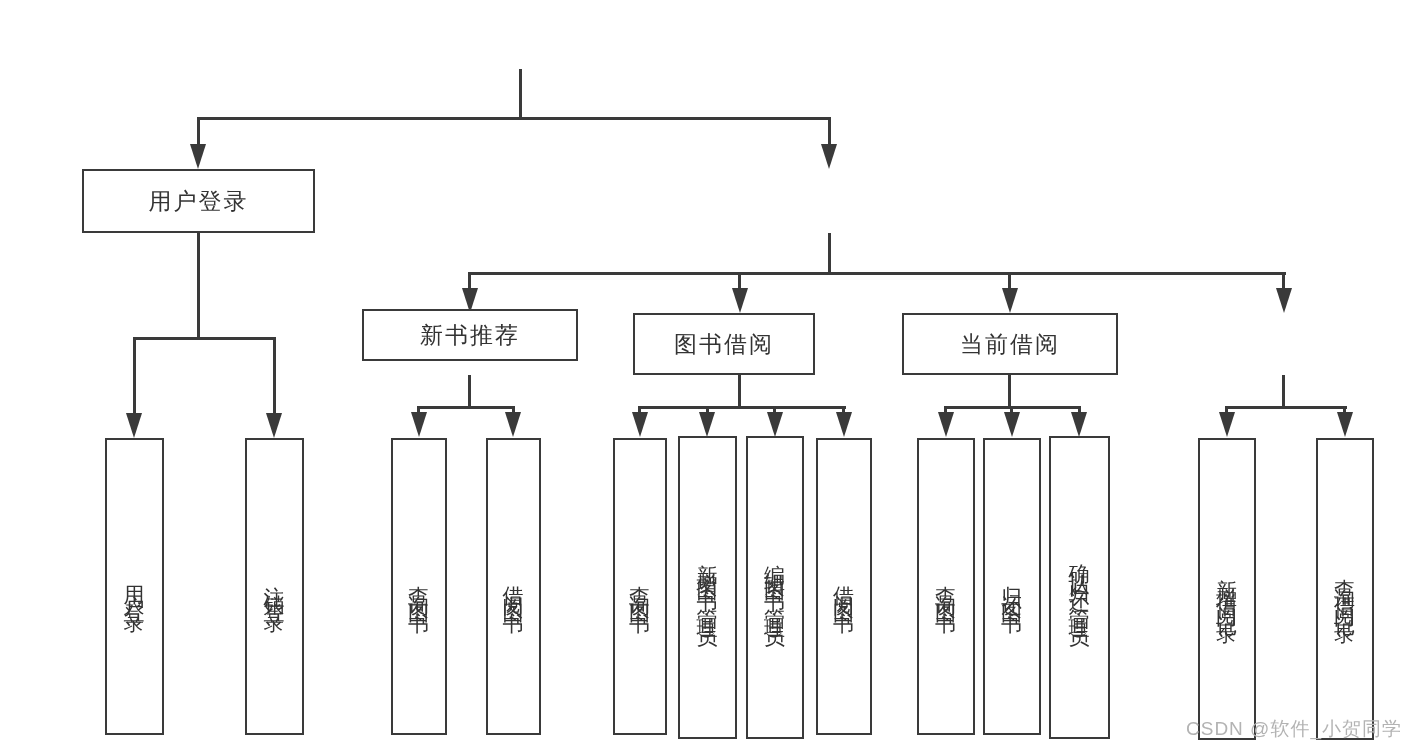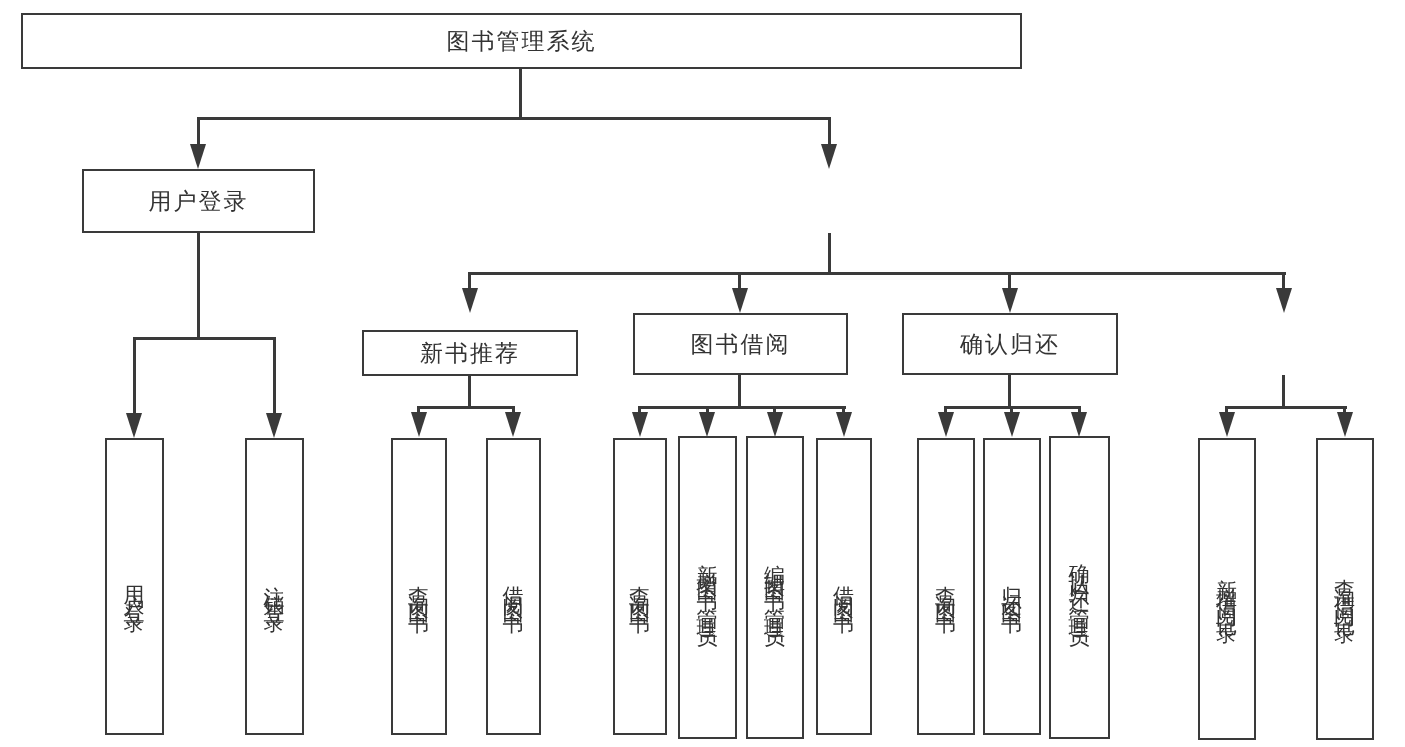--- a/index.html
+++ b/index.html
@@ -45,23 +45,20 @@
     font-size:19px; color:#b3b3b3;
     letter-spacing:1px; white-space:nowrap;
     z-index:5;
   }
 </style>
 </head>
 <body>
 
 <div id="canvas">
 
-  <div class="hbox" style="left:21px; top:13px; width:1001px; height:56px">
-    <span>图书管理系统</span>
-  </div>
 
   <div class="line" style="left:519px; top:69px; width:3px; height:50px"></div>
   <div class="line" style="left:197px; top:117px; width:634px; height:3px"></div>
   <div class="line" style="left:197px; top:117px; width:3px; height:31px"></div>
   <div class="line" style="left:828px; top:117px; width:3px; height:31px"></div>
   <div class="arrow" style="left:190px; top:144px"></div>
   <div class="arrow" style="left:821px; top:144px"></div>
 
   <div class="hbox" style="left:82px; top:169px; width:233px; height:64px">
     <span>用户登录</span>
@@ -78,28 +75,28 @@
   <div class="line" style="left:468px; top:272px; width:818px; height:3px"></div>
   <div class="line" style="left:468px; top:272px; width:3px; height:20px"></div>
   <div class="line" style="left:738px; top:272px; width:3px; height:20px"></div>
   <div class="line" style="left:1008px; top:272px; width:3px; height:20px"></div>
   <div class="line" style="left:1282px; top:272px; width:3px; height:20px"></div>
   <div class="arrow" style="left:462px; top:288px"></div>
   <div class="arrow" style="left:732px; top:288px"></div>
   <div class="arrow" style="left:1002px; top:288px"></div>
   <div class="arrow" style="left:1276px; top:288px"></div>
 
-  <div class="hbox" style="left:362px; top:330px; width:216px; height:46px">
+  <div class="hbox" style="left:362px; top:309px; width:216px; height:52px">
     <span>新书推荐</span>
   </div>
-  <div class="hbox" style="left:633px; top:313px; width:215px; height:62px">
+  <div class="hbox" style="left:633px; top:313px; width:182px; height:62px">
     <span>图书借阅</span>
   </div>
   <div class="hbox" style="left:902px; top:313px; width:216px; height:62px">
-    <span>确认归还</span>
+    <span>当前借阅</span>
   </div>
 
   <div class="line" style="left:468px; top:375px; width:3px; height:33px"></div>
   <div class="line" style="left:417px; top:406px; width:98px; height:3px"></div>
   <div class="line" style="left:417px; top:406px; width:3px; height:8px"></div>
   <div class="line" style="left:512px; top:406px; width:3px; height:8px"></div>
   <div class="arrow" style="left:411px; top:412px"></div>
   <div class="arrow" style="left:505px; top:412px"></div>
 
   <div class="line" style="left:738px; top:375px; width:3px; height:33px"></div>
@@ -166,14 +163,15 @@
     <span class="vtext">确认归还（管理员）</span>
   </div>
 
   <div class="vbox" style="left:1198px; top:438px; width:58px; height:302px">
     <span class="vtext">新增借阅记录</span>
   </div>
   <div class="vbox" style="left:1316px; top:438px; width:58px; height:302px">
     <span class="vtext">查询借阅记录</span>
   </div>
 
+  <div class="watermark">CSDN @软件_小贺同学</div>
 
 </div>
 
 </body></html>

